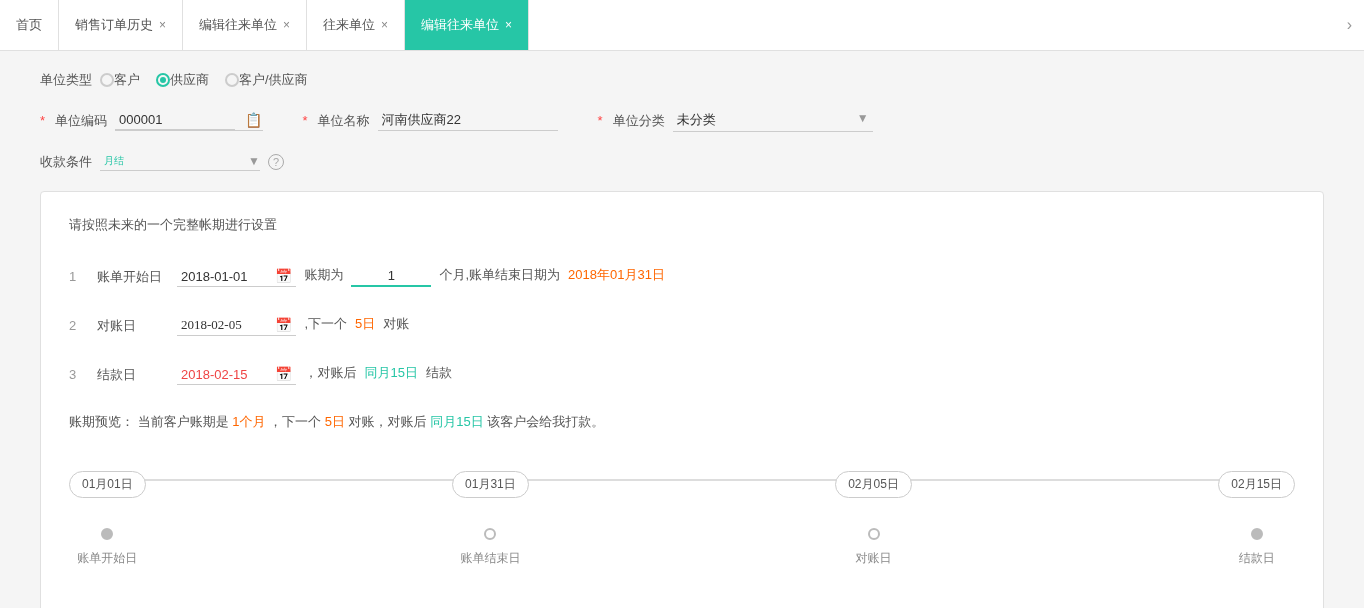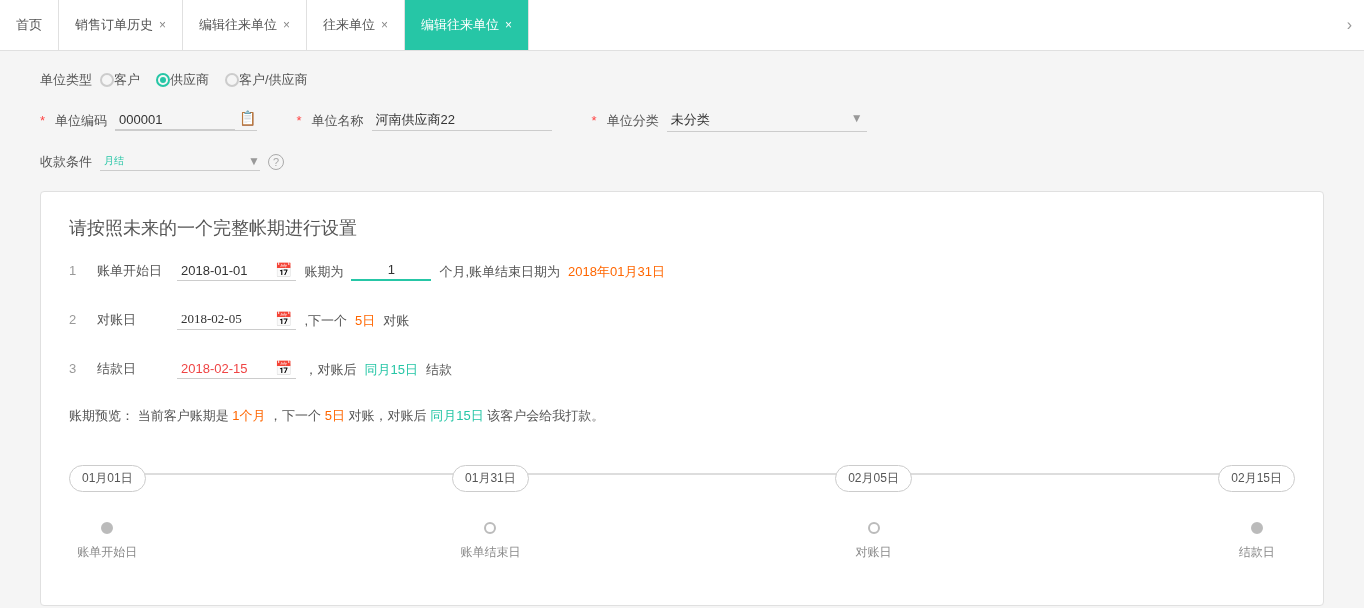--- a/index.html
+++ b/index.html
@@ -110,23 +110,23 @@
       outline: none;
       padding: 2px 4px;
       font-size: 13px;
       color: #333;
       background: transparent;
       min-width: 120px;
     }
 
     .input-with-icon {
       display: flex;
-      align-items: flex-start;
+      align-items: center;
       border-bottom: 1px solid #ccc;
-      gap: 4px;
+      gap: 10px;
     }
     .input-with-icon input {
       border: none;
       outline: none;
       font-size: 13px;
       color: #333;
       background: transparent;
       padding: 2px 4px;
     }
     .calendar-icon {
@@ -183,23 +183,23 @@
     }
 
     
     .card {
       background: #fff;
       border: 1px solid #e0e0e0;
       border-radius: 4px;
       padding: 24px 28px;
     }
     .card-title {
-      font-size: 18px;
-      color: #555;
-      margin-bottom: 20px;
+      font-size: 13px;
+      color: #555;
+      margin-bottom: 32px;
     }
 
     
     .setting-row {
       display: flex;
       align-items: center;
       margin-bottom: 28px;
       gap: 0;
     }
     .row-num {
@@ -207,21 +207,21 @@
       color: #999;
       font-size: 13px;
     }
     .row-label {
       width: 80px;
       color: #555;
       font-size: 13px;
     }
     .row-content {
       display: flex;
-      align-items: flex-end;
+      align-items: flex-start;
       gap: 8px;
       font-size: 13px;
       color: #555;
     }
     .date-input-box {
       display: flex;
       align-items: center;
       border-bottom: 1px solid #ccc;
       gap: 4px;
       padding: 2px 4px;

